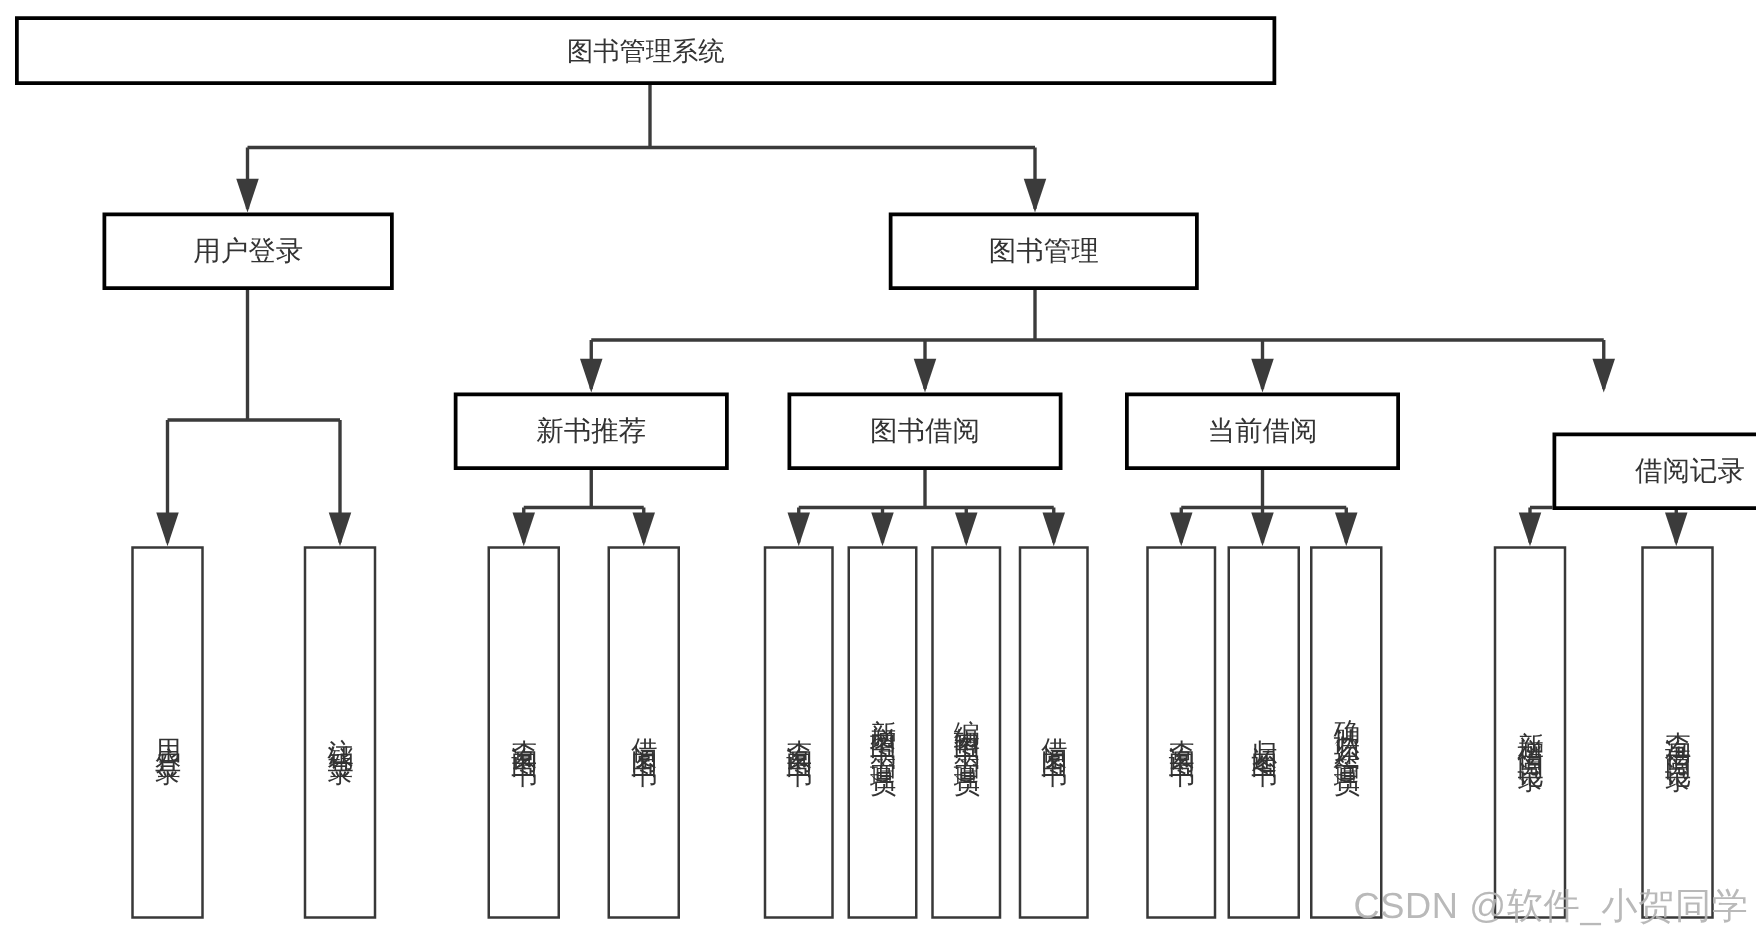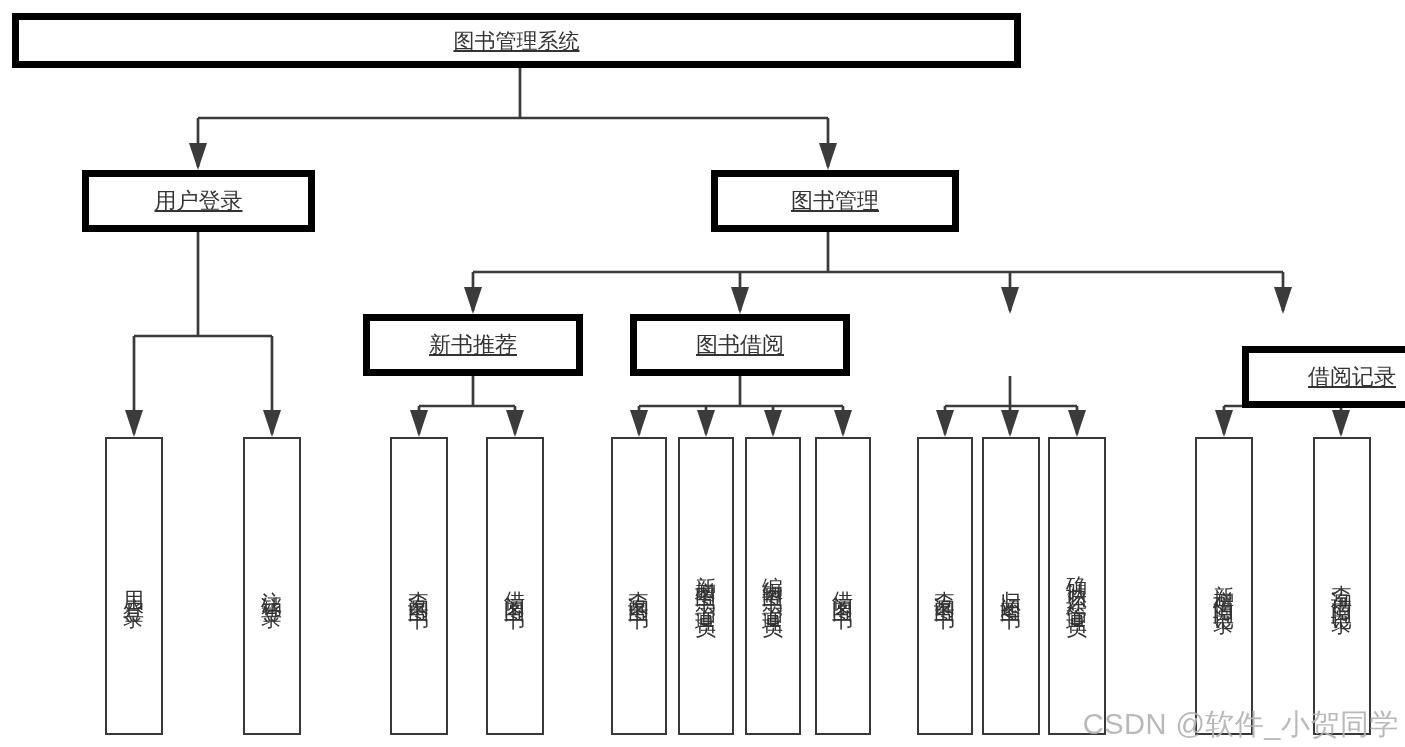--- a/index.html
+++ b/index.html
@@ -14,27 +14,26 @@
   .connector-layer {
     position: absolute;
     left: 0; top: 0;
     width: 1405px; height: 747px;
     z-index: 0;
   }
   .node {
     position: absolute;
     box-sizing: border-box;
     background: #ffffff;
-    border: 7px solid #000000;
+    border: 3px solid #000000;
     color: #333333;
     display: flex;
     align-items: center;
     justify-content: center;
     z-index: 2;
-    text-decoration: underline;
   }
   .node-root   { left: 12px;  top: 13px;  width: 1009px; height: 55px; font-size: 21px; }
   .node-l2, .node-l3 { height: 62px; font-size: 22px; }
   .node-l2 { top: 170px; }
   .node-l3 { top: 314px; width: 220px; }
   .leaf {
     position: absolute;
     top: 437px;
     height: 298px;
     box-sizing: border-box;
@@ -111,20 +110,23 @@
   <div class="node node-l2" style="left:711px; width:248px;">
     <span>图书管理</span>
   </div>
 
   <div class="node node-l3" style="left:363px;">
     <span>新书推荐</span>
   </div>
   <div class="node node-l3" style="left:630px;">
     <span>图书借阅</span>
   </div>
+  <div class="node node-l3" style="left:900px;">
+    <span>当前借阅</span>
+  </div>
   <div class="node node-l3" style="left:1242px;margin-top:32px;">
     <span>借阅记录</span>
   </div>
 
   <div class="leaf" style="left:105px; width:58px;">
     <span class="vtext">用户登录</span>
   </div>
   <div class="leaf" style="left:243px; width:58px;">
     <span class="vtext">注销登录</span>
   </div>

